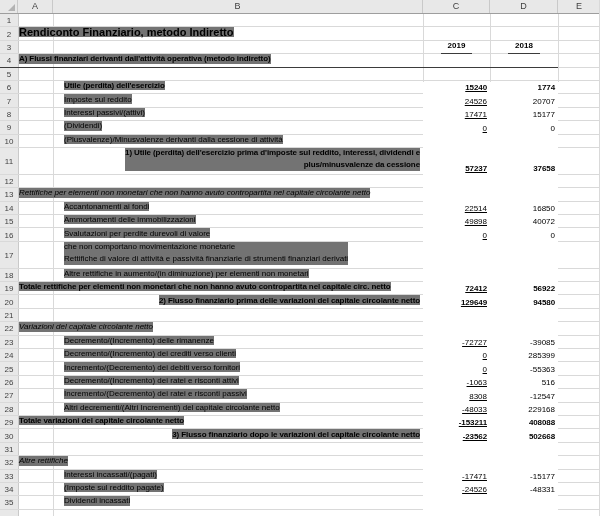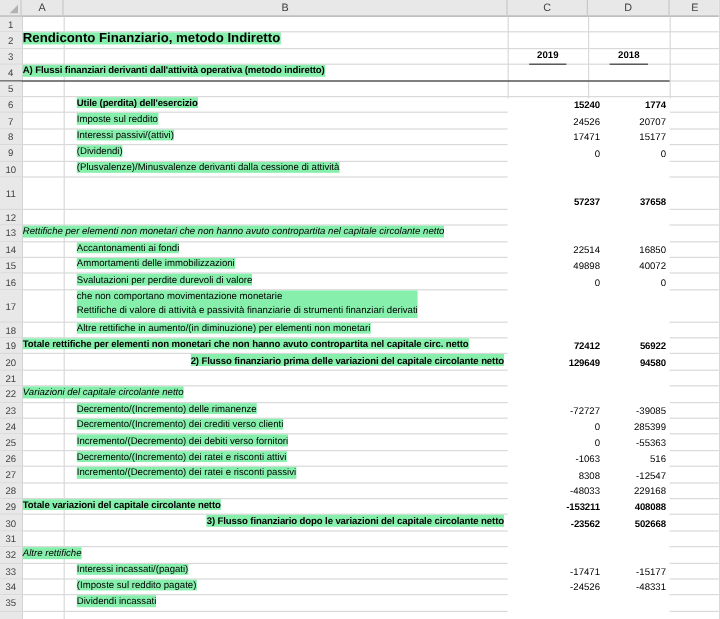--- a/index.html
+++ b/index.html
@@ -34,35 +34,35 @@
     font-size:8px; color:#3f3f3f; text-align:center; display:flex;
     align-items:center; justify-content:center; overflow:hidden;
   }
   .gl { position:absolute; bottom:0; height:1px; background:#d9d9d9; }
   .gl.full { left:0; right:0; }
   .gl.l { left:0; width:423px; }
   .gl.r { left:558px; right:0; }
   .gl.dark { left:0; width:558px; background:#3b3b3b; height:1px; }
   .lbl {
     position:absolute; top:0; bottom:4px; display:flex; align-items:center;
-    white-space:nowrap; background:#86efac; font-size:8px;
+    white-space:nowrap; background:#737373; font-size:8px;
   }
   .lbl.two { flex-direction:column; align-items:flex-start; justify-content:center; line-height:12.5px; }
   .lbl.two.right { align-items:flex-end; }
   .ind { left:64px; }
   .flush { left:19px; }
   .b { font-weight:bold; letter-spacing:-0.1px; }
   .i { font-style:italic; }
   .title-txt { font-size:11px; font-weight:bold; letter-spacing:0; }
   .subright { right:180px; left:auto; text-align:right; }
   .val {
     position:absolute; bottom:1px; height:11px; line-height:11px;
     text-align:right; font-size:8px; white-space:nowrap;
   }
-  .val.c { left:436px; width:64px; }
+  .val.c { left:423px; width:64px;text-decoration:underline; }
   .val.d { left:490px; width:65px; }
   .yearcell {
     position:absolute; top:0; bottom:0; display:flex;
     justify-content:center;
   }
   .yearcell.c { left:423px; width:67px; }
   .yearcell.d { left:490px; width:68px; }
   .yearcell span {
     font-size:8px; font-weight:bold; padding:0 7px 1px 7px;
     border-bottom:1px solid #3b3b3b;
@@ -168,20 +168,24 @@
         <div class="gl l"></div>
         <div class="gl r"></div>
         <div class="lbl ind">
           <span>(Plusvalenze)/Minusvalenze derivanti dalla cessione di attività</span>
         </div>
       </div>
       <div class="row" style="height: 26.9px;">
         <div class="rownum">11</div>
         <div class="gl l"></div>
         <div class="gl r"></div>
+        <div class="lbl subright b two right">
+          <div>1) Utile (perdita) dell'esercizio prima d'imposte sul reddito, interessi, dividendi e</div>
+          <div>plus/minusvalenze da cessione</div>
+        </div>
         <div class="val c b">57237</div>
         <div class="val d b">37658</div>
       </div>
       <div class="row" style="height: 13.4px;">
         <div class="rownum">12</div>
         <div class="gl l"></div>
         <div class="gl r"></div>
       </div>
       <div class="row" style="height: 13.4px;">
         <div class="rownum">13</div>
@@ -318,20 +322,23 @@
         <div class="lbl ind">
           <span>Incremento/(Decremento) dei ratei e risconti passivi</span>
         </div>
         <div class="val c">8308</div>
         <div class="val d">-12547</div>
       </div>
       <div class="row" style="height: 13.4px;">
         <div class="rownum">28</div>
         <div class="gl l"></div>
         <div class="gl r"></div>
+        <div class="lbl ind">
+          <span>Altri decrementi/(Altri Incrementi) del capitale circolante netto</span>
+        </div>
         <div class="val c">-48033</div>
         <div class="val d">229168</div>
       </div>
       <div class="row" style="height: 13.4px;">
         <div class="rownum">29</div>
         <div class="gl l"></div>
         <div class="gl r"></div>
         <div class="lbl flush b">
           <span>Totale variazioni del capitale circolante netto</span>
         </div>

